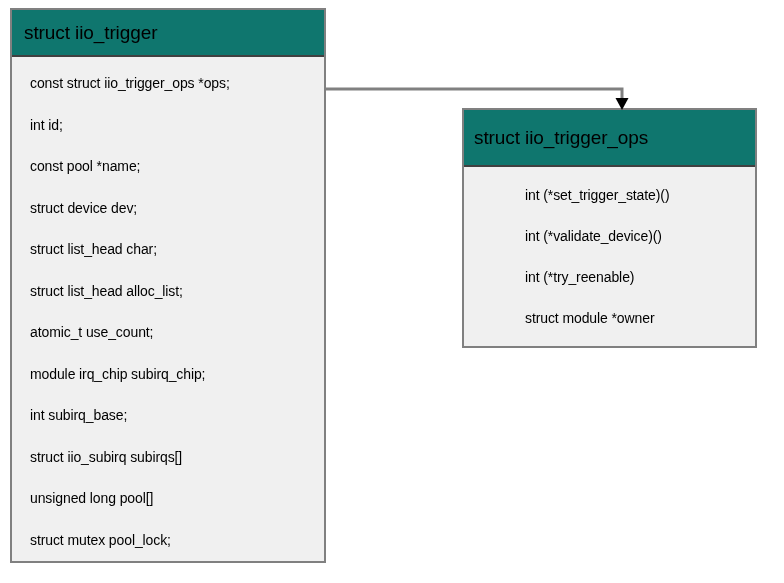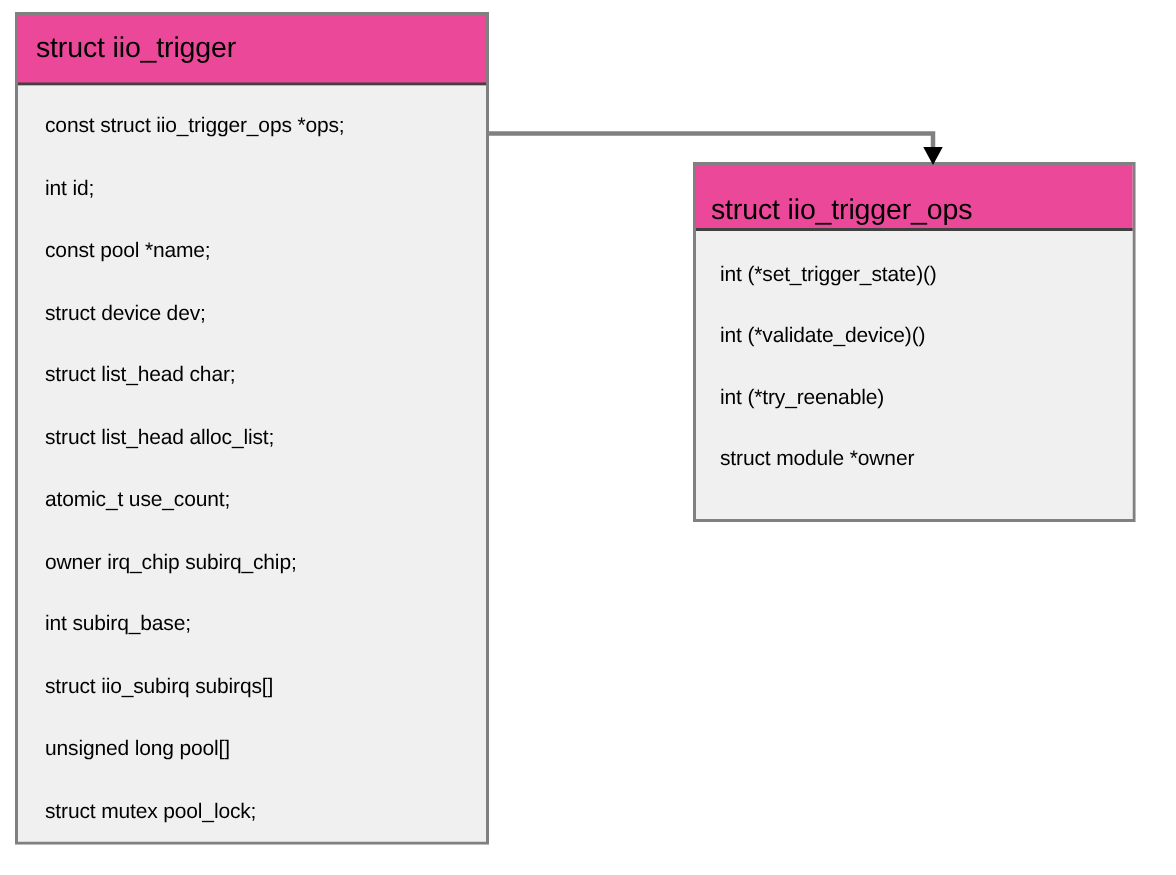--- a/index.html
+++ b/index.html
@@ -23,21 +23,21 @@
   
   .uml-box {
     position: absolute;
     box-sizing: border-box;
     border: 2px solid #808080;
     background: #f0f0f0;
     display: flex;
     flex-direction: column;
   }
   .uml-header {
-    background: #ec4899;
+    background: #0f766e;
     border-bottom: 2px solid #404040;
     box-sizing: border-box;
     display: flex;
     align-items: center;
   }
   .uml-title {
     font-size: 19px;
     color: #000000;
     white-space: nowrap;
     letter-spacing: -0.1px;
@@ -73,31 +73,31 @@
   }
 
   
   #box-trigger-ops {
     left: 462px;
     top: 108px;
     width: 295px;
     height: 240px;
   }
   #box-trigger-ops .uml-header {
-    height: 44px;
+    height: 57px;
     padding-left: 10px;
-    align-items: flex-end;
   }
   #box-trigger-ops .uml-body {
     padding-left: 16px;
     padding-top: 8px;
   }
   #box-trigger-ops .uml-field {
     line-height: 41px;
     height: 41px;
+    margin-left: 45px;
   }
 
   
   #connector {
     position: absolute;
     left: 0;
     top: 0;
     width: 784px;
     height: 583px;
     pointer-events: none;
@@ -113,21 +113,21 @@
       <span class="uml-title">struct iio_trigger</span>
     </div>
     <div class="uml-body">
       <div class="uml-field">const struct iio_trigger_ops *ops;</div>
       <div class="uml-field">int id;</div>
       <div class="uml-field">const pool *name;</div>
       <div class="uml-field">struct device  dev;</div>
       <div class="uml-field">struct list_head   char;</div>
       <div class="uml-field">struct list_head   alloc_list;</div>
       <div class="uml-field">atomic_t use_count;</div>
-      <div class="uml-field">owner irq_chip subirq_chip;</div>
+      <div class="uml-field">module irq_chip subirq_chip;</div>
       <div class="uml-field">int subirq_base;</div>
       <div class="uml-field">struct iio_subirq subirqs[]</div>
       <div class="uml-field">unsigned long pool[]</div>
       <div class="uml-field">struct mutex pool_lock;</div>
     </div>
   </div>
 
   <div class="uml-box" id="box-trigger-ops">
     <div class="uml-header">
       <span class="uml-title">struct iio_trigger_ops</span>

